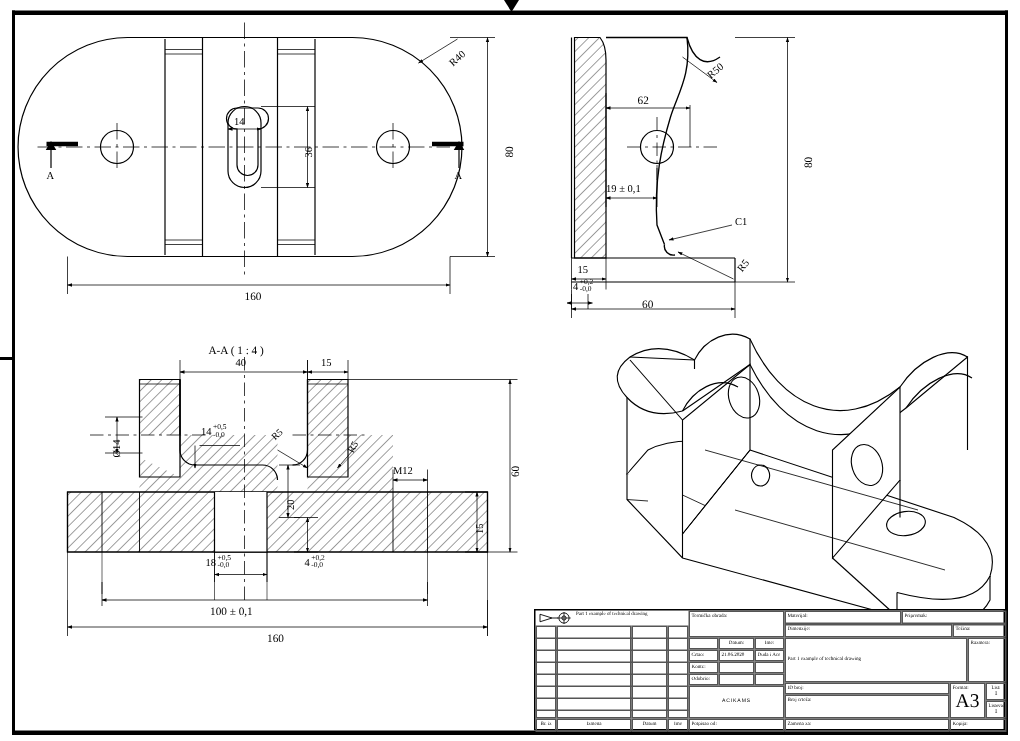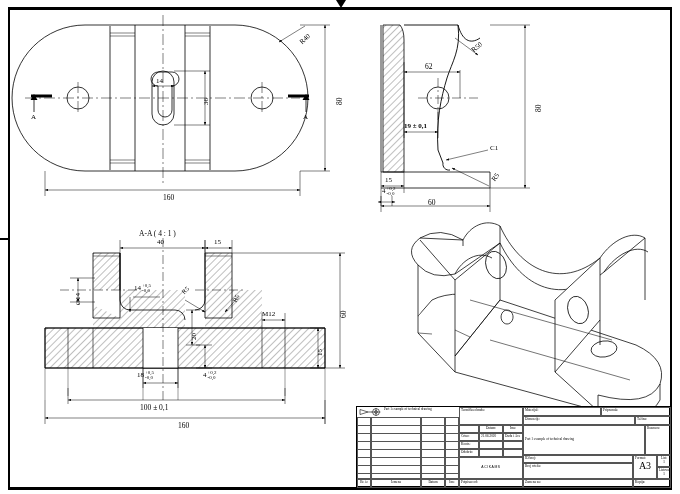--- a/index.html
+++ b/index.html
@@ -224,21 +224,21 @@
       <line x1="381" y1="206" x2="490" y2="206" marker-start="url(#arS)" marker-end="url(#ar)"></line>
 
       <line x1="490" y1="25" x2="530" y2="25"></line>
       <line x1="490" y1="188" x2="530" y2="188"></line>
       <line x1="525" y1="25" x2="525" y2="188" marker-start="url(#arS)" marker-end="url(#ar)"></line>
     </g>
   </svg>
 
   <div class="lbl" style="left:425px; top:62px;">62</div>
   <div class="lbl" style="left:470px; top:48px; transform:rotate(-40deg); transform-origin:left top; font-size:7px;">R50</div>
-  <div class="lbl" style="left:404px; top:122px; font-size:7px;font-weight:bold;">19 ± 0,1</div>
+  <div class="lbl" style="left:404px; top:122px; font-size:7px;">19 ± 0,1</div>
   <div class="lbl" style="left:490px; top:144px; font-size:7px;">C1</div>
   <div class="lbl" style="left:490px; top:178px; transform:rotate(-52deg); transform-origin:left top; font-size:7px;">R5</div>
   <div class="lbl" style="left:385px; top:176px; font-size:7px;">15</div>
   <div class="lbl" style="left:428px; top:198px;">60</div>
   <div class="lbl" style="left:534px; top:112px; transform:rotate(-90deg); transform-origin:left top;">80</div>
 
   <div style="position:absolute; left:382px; top:186px; font-size:7px; display:flex; align-items:center;">
     <span>4</span>
     <span style="display:inline-block; margin-left:1px; font-size:5px; line-height:1.05;">
       <span style="display:block;">+0,2</span>
@@ -338,21 +338,21 @@
       <line x1="68" y1="388" x2="68" y2="404"></line>
       <line x1="285" y1="388" x2="285" y2="404"></line>
       <line x1="68" y1="400" x2="285" y2="400" marker-start="url(#arS)" marker-end="url(#ar)"></line>
 
       <line x1="45" y1="400" x2="45" y2="424"></line>
       <line x1="325" y1="400" x2="325" y2="424"></line>
       <line x1="45" y1="418" x2="325" y2="418" marker-start="url(#arS)" marker-end="url(#ar)"></line>
     </g>
   </svg>
 
-  <div class="lbl" style="left:139px; top:229px;">A-A ( 4 : 1 )</div>
+  <div class="lbl" style="left:139px; top:229px;">A-A ( 1 : 4 )</div>
   <div class="lbl" style="left:157px; top:238px; font-size:7px;">40</div>
   <div class="lbl" style="left:214px; top:238px; font-size:7px;">15</div>
   <div class="lbl" style="left:74px; top:305px; transform:rotate(-90deg); transform-origin:left top; font-size:7px;">Ø14</div>
   <div class="lbl" style="left:180px; top:290px; transform:rotate(-42deg); transform-origin:left top; font-size:6.5px;">R5</div>
   <div class="lbl" style="left:231px; top:300px; transform:rotate(-62deg); transform-origin:left top; font-size:6.5px;">R5</div>
   <div class="lbl" style="left:262px; top:310px; font-size:7px;">M12</div>
   <div class="lbl" style="left:190px; top:340px; transform:rotate(-90deg); transform-origin:left top; font-size:7px;">20</div>
   <div class="lbl" style="left:316px; top:356px; transform:rotate(-90deg); transform-origin:left top; font-size:7px;">15</div>
   <div class="lbl" style="left:339px; top:318px; transform:rotate(-90deg); transform-origin:left top;">60</div>
   <div class="lbl" style="left:140px; top:403px;">100 ± 0,1</div>
@@ -490,21 +490,21 @@
     <div class="cell" style="left:288px; top:18px; width:26px; height:30px;">Razmera:</div>
 
     <div class="cell" style="left:166px; top:48px; width:110px; height:8px;">ID broj:</div>
 
     <div class="cell" style="left:166px; top:56px; width:110px; height:16px;">Broj crteža:</div>
 
     <div class="cell" style="left:166px; top:72px; width:110px; height:9px;">Zamena za:</div>
 
     <div class="cell tb-ctr" style="left:276px; top:48px; width:24px; height:24px;">
       <span style="display:block; font-size:3.4px; text-align:left;">Format:</span>
-      <span style="display:block; font-size:10px; text-align:center;">A3</span>
+      <span style="display:block; font-size:13px; text-align:center;">A3</span>
     </div>
 
     <div class="cell tb-ctr" style="left:300px; top:48px; width:14px; height:12px;">
       <span style="display:block; font-size:3.2px;">List:</span>
       <span style="display:block; font-size:4px;">1</span>
     </div>
 
     <div class="cell tb-ctr" style="left:300px; top:60px; width:14px; height:12px;">
       <span style="display:block; font-size:3.2px;">Listova:</span>
       <span style="display:block; font-size:4px;">1</span>

